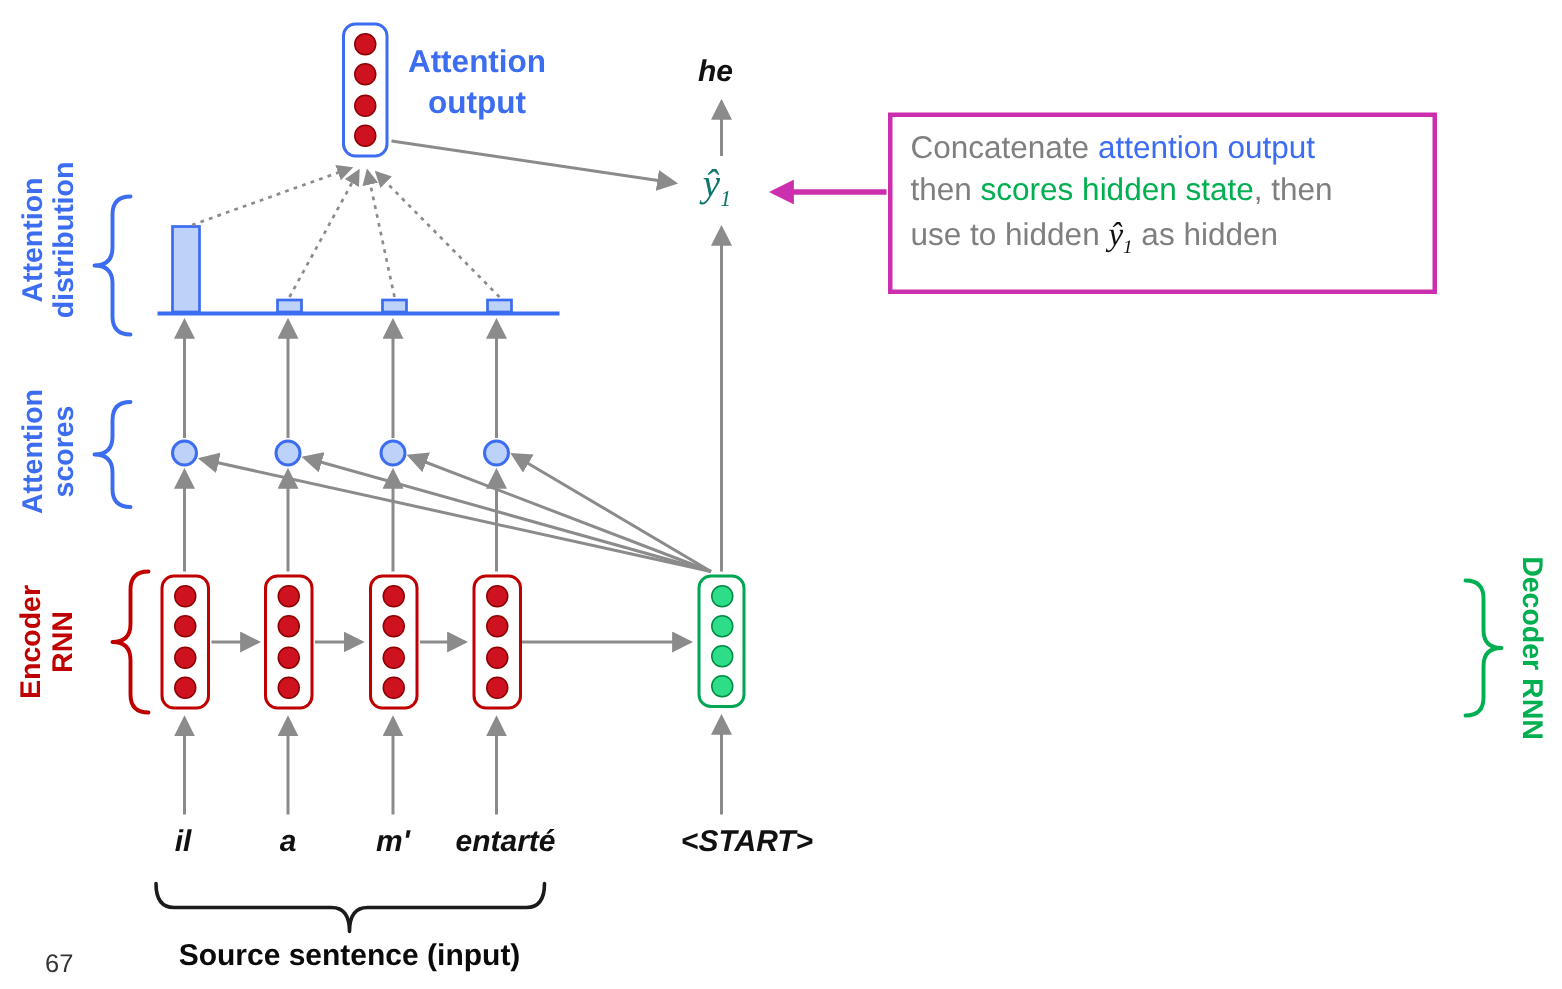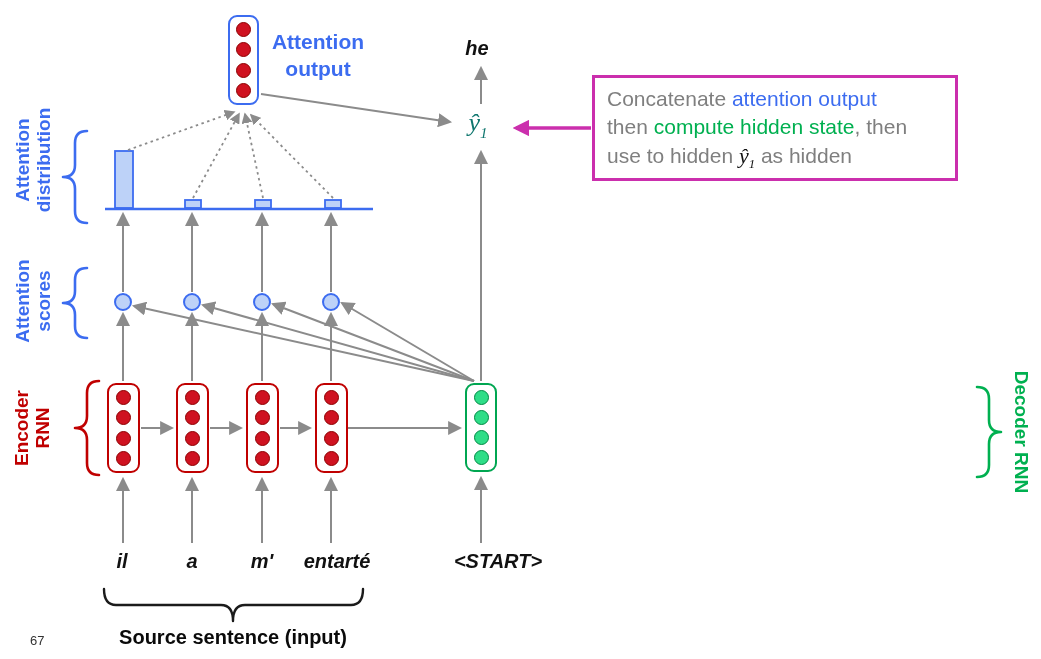--- a/index.html
+++ b/index.html
@@ -49,31 +49,31 @@
   .word { position:absolute; top:550px; transform:translateX(-50%); font-style:italic;
           font-weight:bold; font-size:20px; color:#111; white-space:nowrap; }
   .he   { position:absolute; left:477px; top:37px; transform:translateX(-50%);
           font-style:italic; font-weight:bold; font-size:20px; color:#111; }
 
   .math { font-family:"Liberation Serif", serif; font-style:italic; color:#0f766e; }
   .yhat { position:absolute; left:478px; top:125px; transform:translate(-50%,-50%);
           font-size:26px; }
   .yhat sub, .c-math sub { font-size:0.58em; }
 
-  .callout { position:absolute; left:592px; top:75px; width:366px; height:106px;
+  .callout { position:absolute; left:592px; top:75px; width:366px; height:121px;
              box-sizing:border-box; border:3px solid var(--callout); background:#fff;
              padding:7px 12px 0 12px; font-size:21px; line-height:1.34;
              color:var(--gray-text); white-space:nowrap; }
   .c-blue  { color:var(--attention); }
   .c-green { color:var(--decoder-label); }
   .c-math  { font-family:"Liberation Serif", serif; font-style:italic; color:#111; font-size:22px; }
 
   .src-label { position:absolute; left:233px; top:626px; transform:translateX(-50%);
                font-weight:600; font-size:20px; color:#0a0a0a; white-space:nowrap; }
-  .pagenum { position:absolute; left:30px; top:633px; font-size:13px; color:#333; }
+  .pagenum { position:absolute; left:30px; top:633px; font-size:17px; color:#333; }
 </style>
 </head>
 <body>
 
 <div class="stage">
 
   <svg class="layer" viewBox="0 0 1041 659">
     <defs>
       <marker id="arr" viewBox="0 0 10 10" refX="8.5" refY="5" markerWidth="7" markerHeight="7" orient="auto-start-reverse">
         <path d="M0,0 L10,5 L0,10 z" class="mk-gray"></path>
@@ -214,21 +214,21 @@
     <span>Encoder</span><br>
     <span>RNN</span>
   </div>
   <div class="vlabel right" style="left:1021px; top:432px;">Decoder RNN</div>
 
   <div class="he">he</div>
   <div class="yhat math"><span>ŷ</span><sub>1</sub></div>
 
   <div class="callout">
     <div><span>Concatenate </span><span class="c-blue">attention output</span></div>
-    <div><span>then </span><span class="c-green">compute hidden state</span><span>, then</span></div>
+    <div><span>then </span><span class="c-green">scores hidden state</span><span>, then</span></div>
     <div><span>use to hidden </span><span class="c-math"><span>ŷ</span><sub>1</sub></span><span> as hidden</span></div>
   </div>
 
   <div class="word" style="left:122px;font-style:italic;">il</div>
   <div class="word" style="left:192px;">a</div>
   <div class="word" style="left:262px;">m'</div>
   <div class="word" style="left:337px;">entarté</div>
   <div class="word" style="left:498px;">&lt;START&gt;</div>
 
   <div class="src-label">Source sentence (input)</div>

